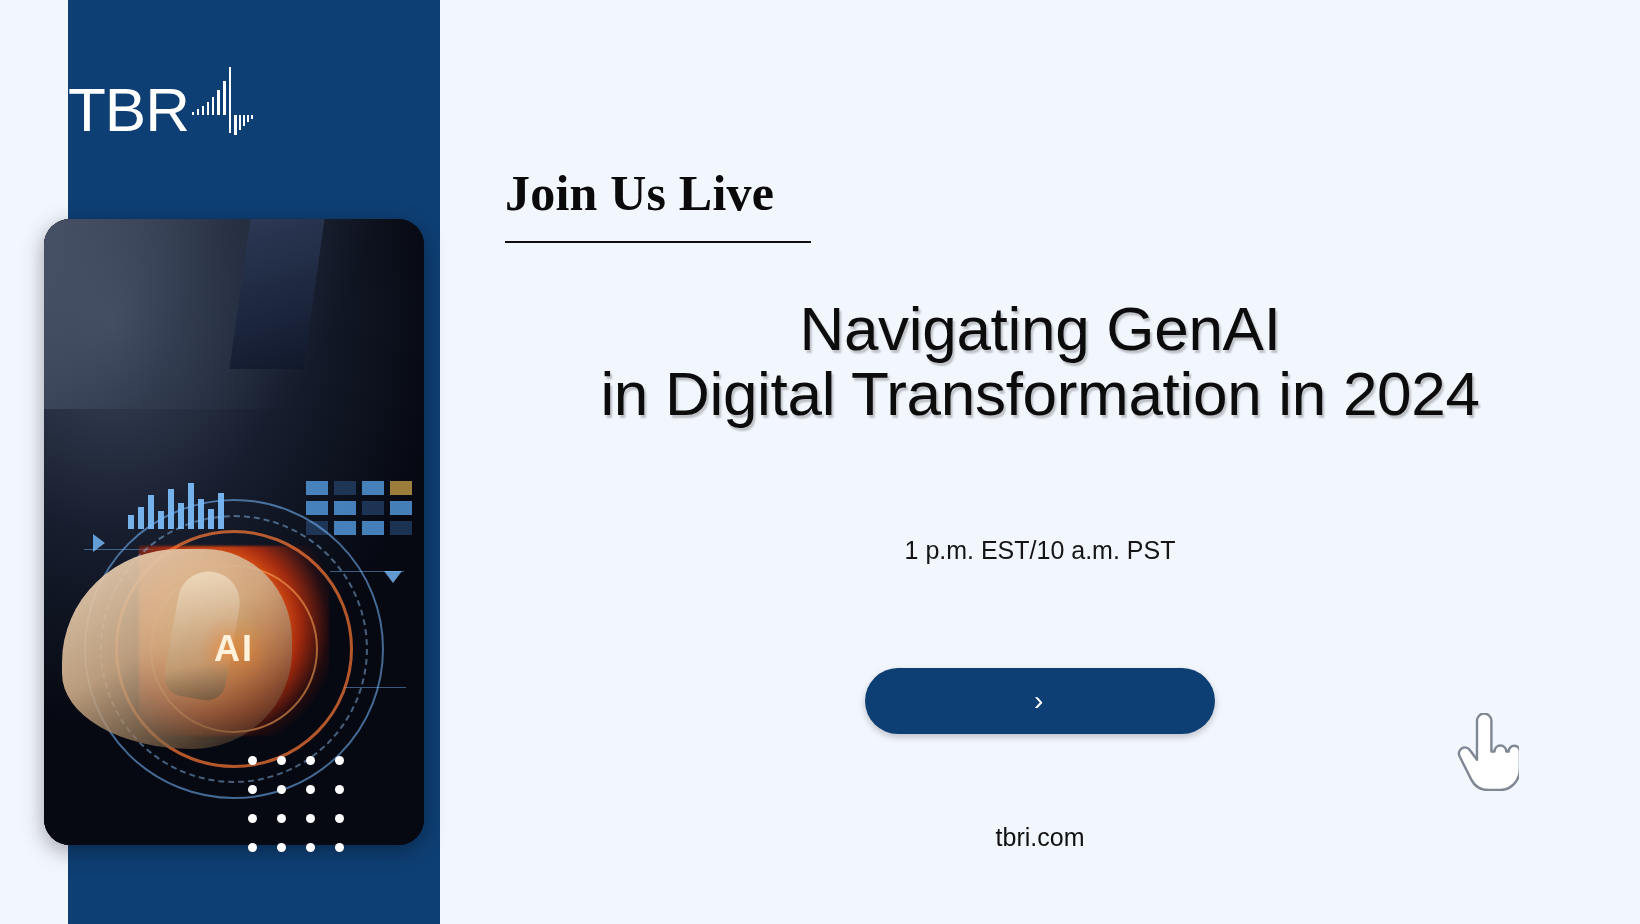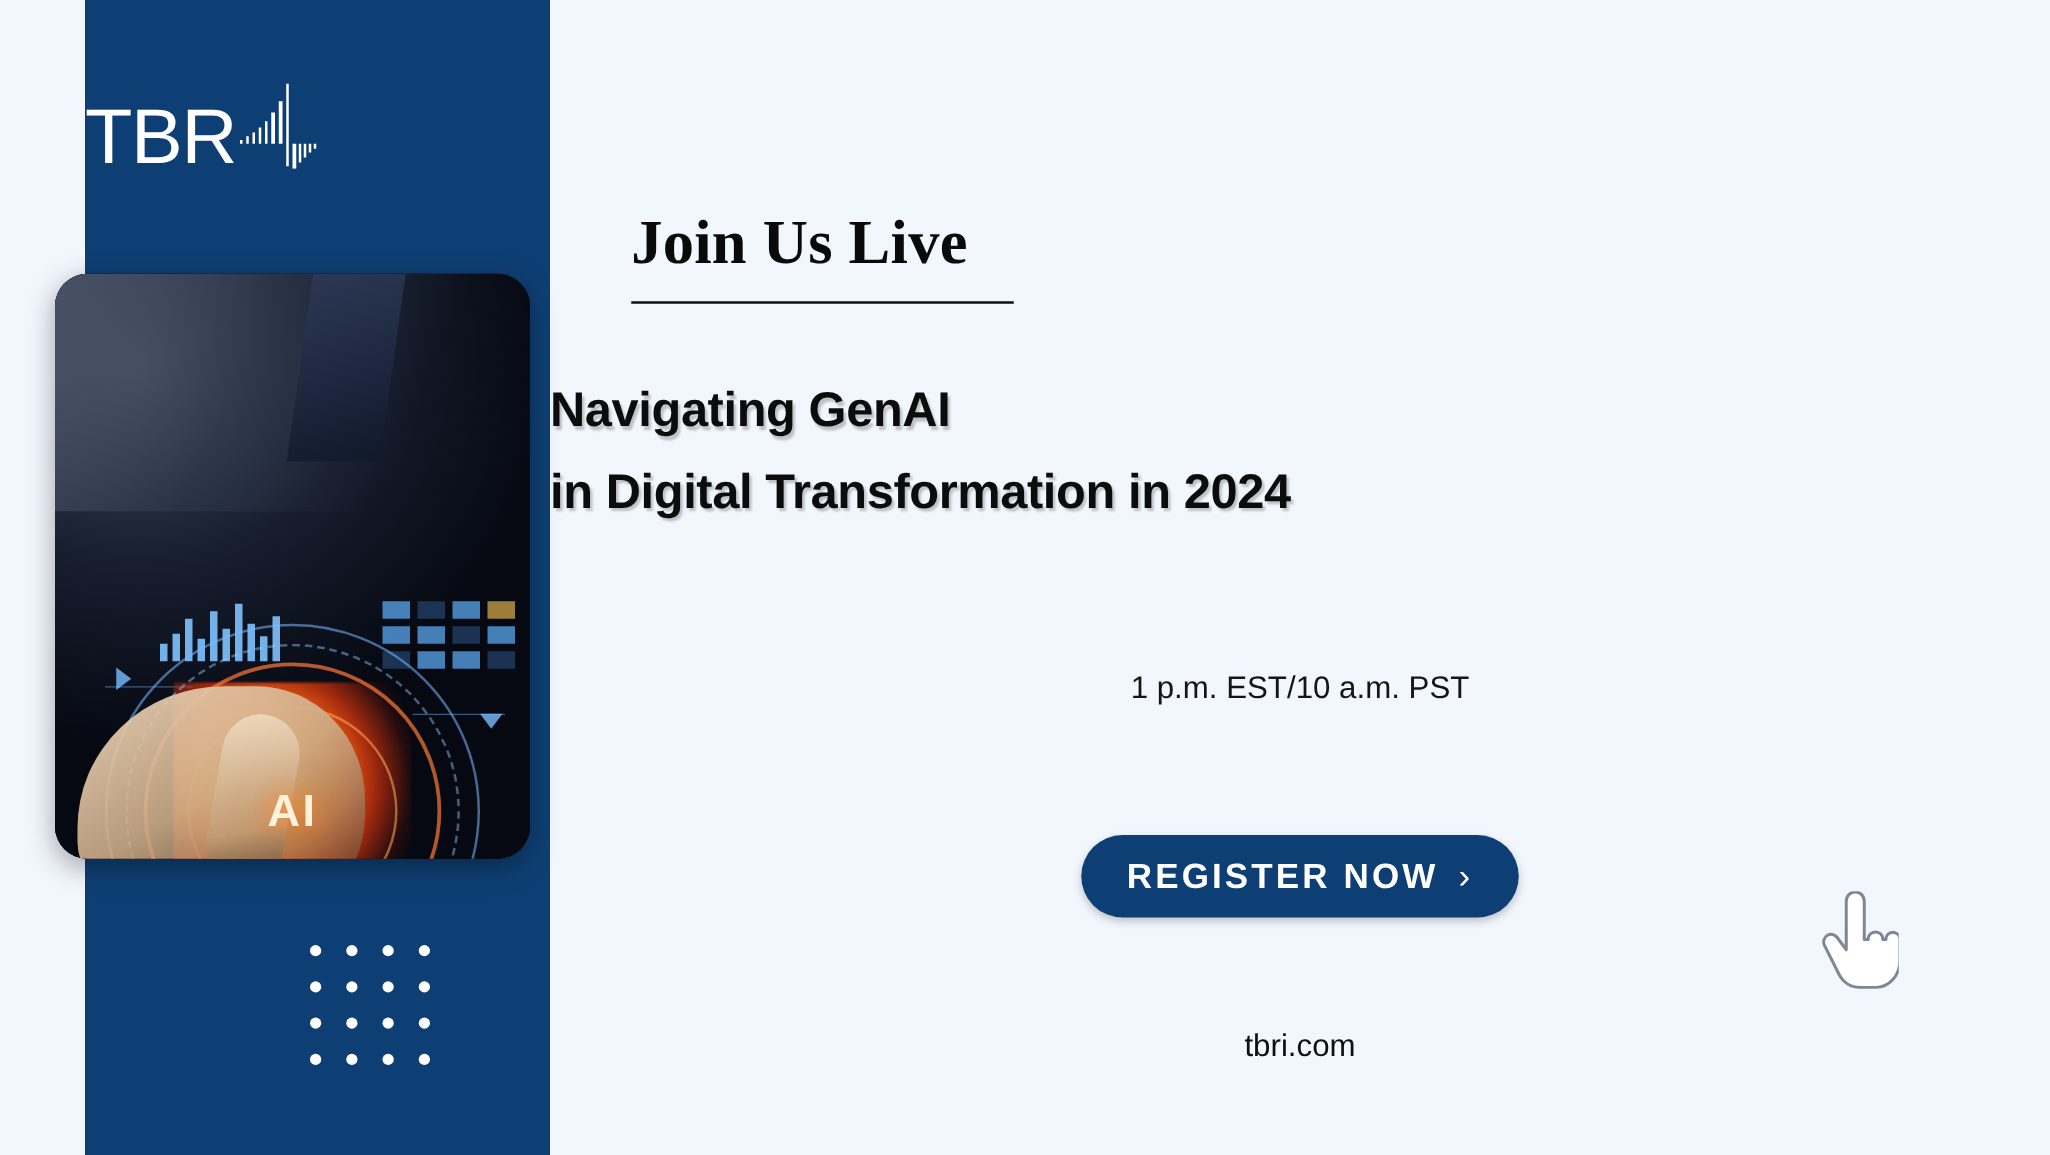--- a/index.html
+++ b/index.html
@@ -29,21 +29,21 @@
     font-weight:400;
     letter-spacing:-1px;
     line-height:62px;
     font-family:"Liberation Sans", sans-serif;
   }
   #logo-mark { margin-left:3px; margin-bottom:6px; }
 
   
   #image-card {
     position:absolute; left:-24px; top:219px;
-    width:380px; height:468px;
+    width:380px; height:626px;
     border-radius:26px;
     overflow:hidden;
     background:#05070f;
     box-shadow:0 6px 22px rgba(0,0,0,.35);
   }
   .ic-layer { position:absolute; inset:0; }
   #ic-bg {
     background:
       radial-gradient(120% 90% at 18% 16%, rgba(63,74,96,.95) 0%, rgba(24,31,48,.9) 38%, rgba(6,9,18,1) 72%),
       linear-gradient(160deg,#1b2436 0%,#070b15 55%,#02040a 100%);
@@ -146,22 +146,23 @@
     letter-spacing:.2px;
     line-height:54px;
   }
   #eyebrow-rule {
     position:absolute; left:65px; top:241px;
     width:306px; height:2px; background:#111111;
   }
 
   #title {
     position:absolute; left:0; top:296px; width:1200px;
-    font-size:39px;
-    font-weight:700;
+    text-align:center;
+    font-size:62px;
+    font-weight:400;
     line-height:65px;
     color:#0c0c0c;
     letter-spacing:-.3px;
     text-shadow:2px 3px 2px rgba(0,0,0,.22);
   }
   #title span { display:block; }
 
   #datetime {
     position:absolute; left:0; top:533px; width:1200px;
     text-align:center;
@@ -305,21 +306,20 @@
     <span>Navigating GenAI</span>
     <span>in Digital Transformation in 2024</span>
   </h1>
 
   <div id="datetime">
     <span>1 p.m. EST/10 a.m. PST</span>
   </div>
 
   <div id="cta-wrap">
     <button id="cta-button">
-      <span>REGISTER NOW</span>
       <span id="cta-chevron">›</span>
     </button>
   </div>
 
   <svg id="hand-cursor" viewBox="0 0 64 78">
     <path d="M22 8c0-4.2 3.2-7.4 7.2-7.4S36.4 3.8 36.4 8v30.5h3.1c0-3.4 2.6-6 5.9-6s5.9 2.6 5.9 6h2.4c0-3.2 2.5-5.7 5.6-5.7s5.6 2.5 5.6 5.7v17.1c0 11.6-8.4 21.4-19.6 21.4H33.2c-7.2 0-13.6-4-16.9-10.4L4.6 43.3c-1.5-2.9-.4-6.5 2.4-8.1 2.6-1.4 5.8-.7 7.6 1.6L22 46.8z" fill="#ffffff" stroke="#7f8794" stroke-width="2.4" stroke-linejoin="round"></path>
   </svg>
 
   <div id="footer">tbri.com</div>
 </div>

